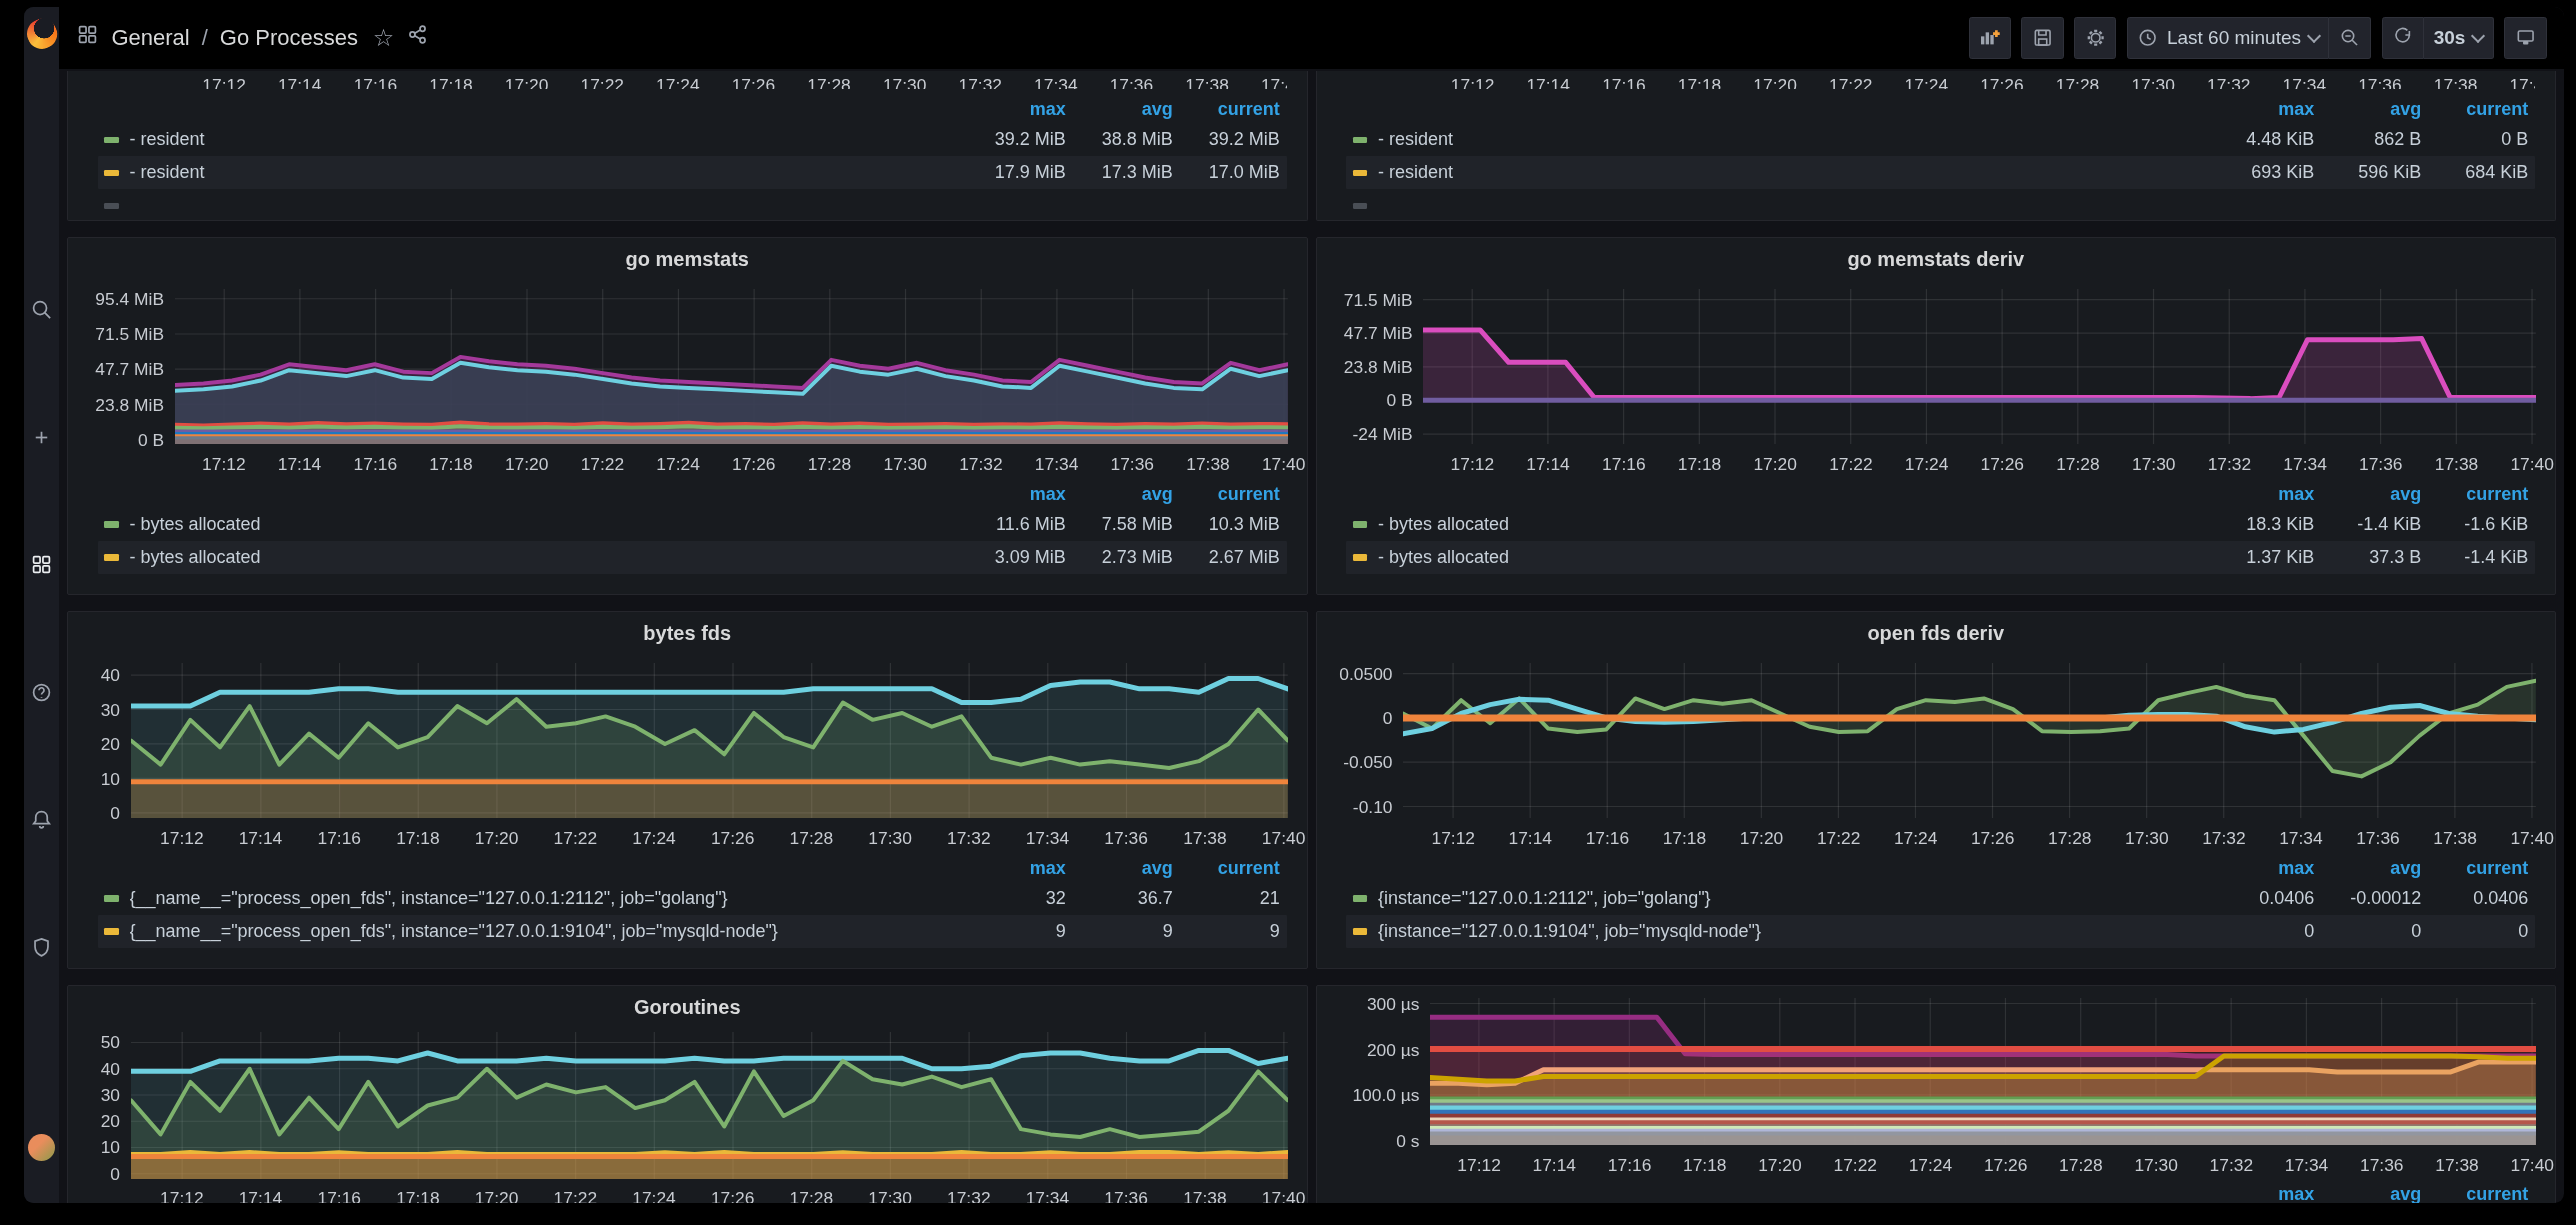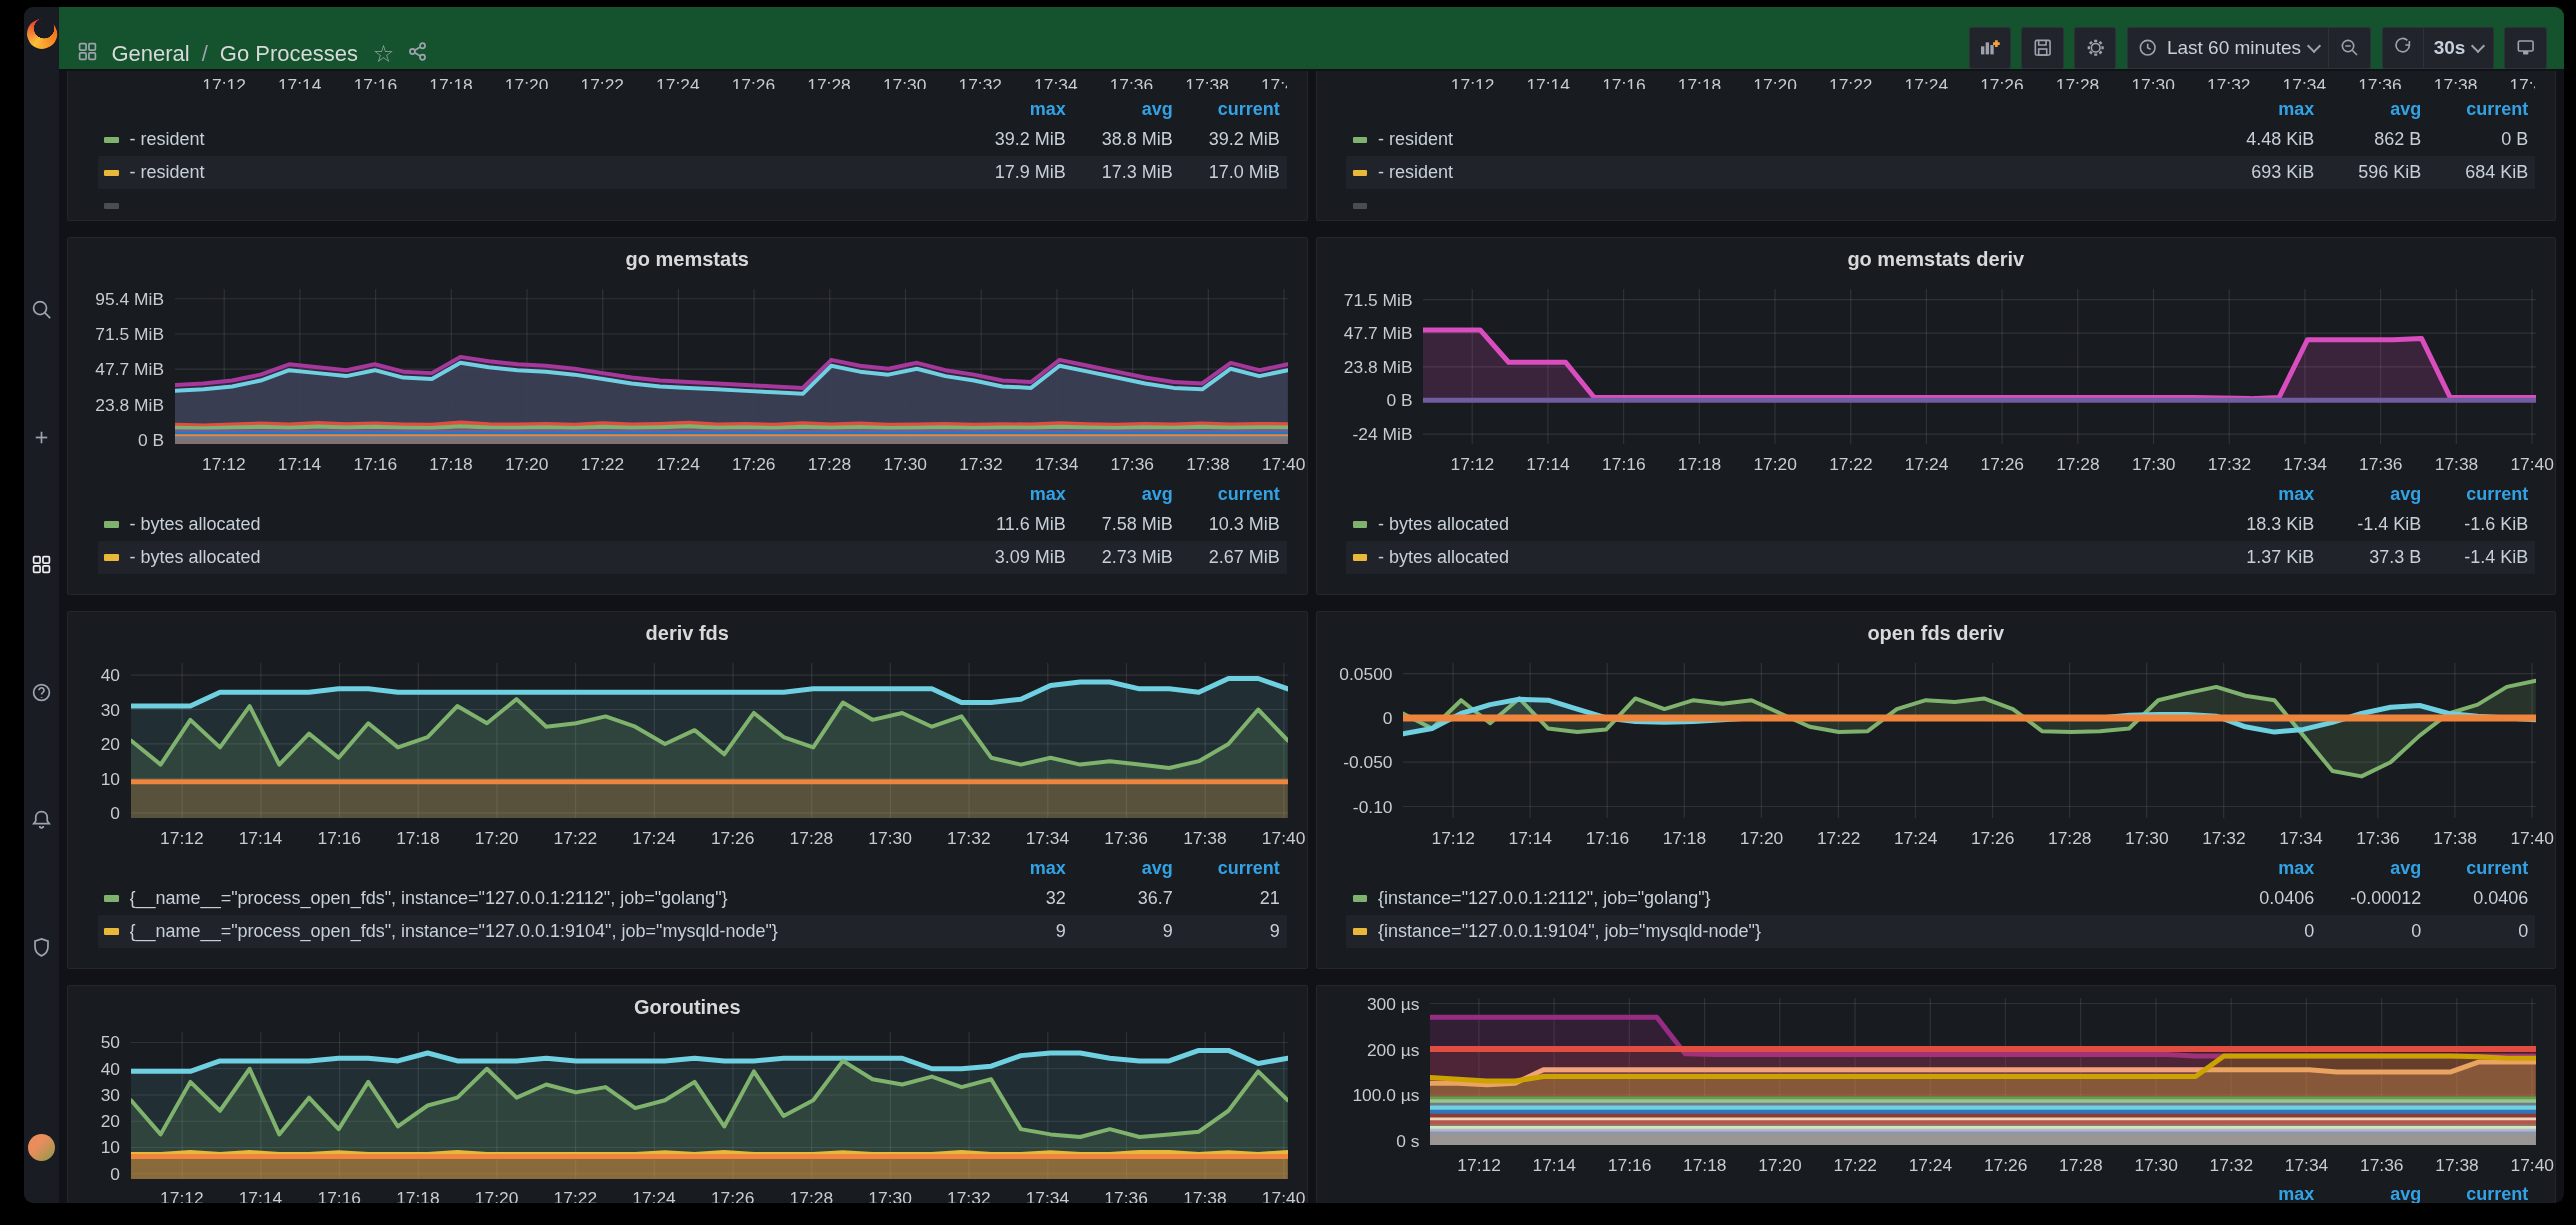--- a/index.html
+++ b/index.html
@@ -9,21 +9,21 @@
   .sidebar{position:absolute;left:0;top:0;width:35px;height:100%;background:#1A1C23;display:flex;flex-direction:column;align-items:center;z-index:6}
   .sideicon{width:25.5px;height:25.5px;display:flex;align-items:center;justify-content:center;flex:0 0 auto}
   .sideicon svg{width:23px;height:23px;stroke:#9DA3AE;fill:none;stroke-width:2.4}
   .si-logo{margin-top:12px;width:29.5px;height:29.5px;border-radius:50%;
     background:radial-gradient(circle at 64% 36%, #1A1C23 0 37%, rgba(0,0,0,0) 38%),
                conic-gradient(#E8402F,#F77B1B,#FBBF3B,#E8402F);transform:rotate(-25deg)}
   .si-search{margin-top:249px}.gapped{margin-top:102px}
   .si-apps svg{stroke:#ECEEF1}
   .si-avatar{margin-top:auto;margin-bottom:42px;width:27px;height:27px;border-radius:50%;background:linear-gradient(135deg,#E98D5C 40%,#8A9B4A)}
   
-  .navbar{position:absolute;left:35px;top:0;right:0;height:62px;background:#14532d;display:flex;align-items:flex-end;justify-content:space-between;padding:0 17.4px;box-sizing:border-box;z-index:5}
+  .navbar{position:absolute;left:35px;top:0;right:0;height:62px;background:#000000;display:flex;align-items:center;justify-content:space-between;padding:0 17.4px;box-sizing:border-box;z-index:5}
   .crumbs{display:flex;align-items:center;gap:12px;color:#D8D9DA;font-size:22px}
   .crumbs .icon svg{width:23px;height:23px;stroke:#9DA3AE;fill:none;stroke-width:2.4}
   .crumb-sep{color:#9DA3AE}
   .crumb-star{color:#9DA3AE;font-size:24px;margin-left:2.7px}
   .tb{display:flex;align-items:center;gap:10.7px}
   .btn{height:42px;min-width:42px;background:#22242C;border:0.7px solid #2F313A;border-radius:2.7px;display:flex;align-items:center;justify-content:center;color:#C7D0D9;padding:0 9.4px;box-sizing:border-box;gap:8px}
   .btn svg{width:21.4px;height:21.4px;stroke:#9DA3AE;fill:none;stroke-width:2.4}
   .btn-label{font-size:19px;white-space:nowrap}
   .bold{font-weight:700}
   .chev{width:8px;height:8px;border-right:2px solid #9DA3AE;border-bottom:2px solid #9DA3AE;transform:rotate(45deg);margin-top:-4px}
@@ -482,21 +482,21 @@
               <span class="leg-val">1.37 KiB</span>
               <span class="leg-val">37.3 B</span>
               <span class="leg-val">-1.4 KiB</span>
             </div>
           </div>
       </section>
     </div>
 
     <div class="row row23">
       <section class="panel">
-        <h2 class="panel-title">deriv fds</h2>
+        <h2 class="panel-title">bytes fds</h2>
         <div class="chart" style="--ylw:56px">
           <div class="ylabels" style="width: 56px;">
               <span style="top: 7.78%;">40</span>
               <span style="top: 30%;">30</span>
               <span style="top: 52.22%;">20</span>
               <span style="top: 74.44%;">10</span>
               <span style="top: 96.67%;">0</span>
             </div>
           <div class="plotwrap">
             <div class="plot">

